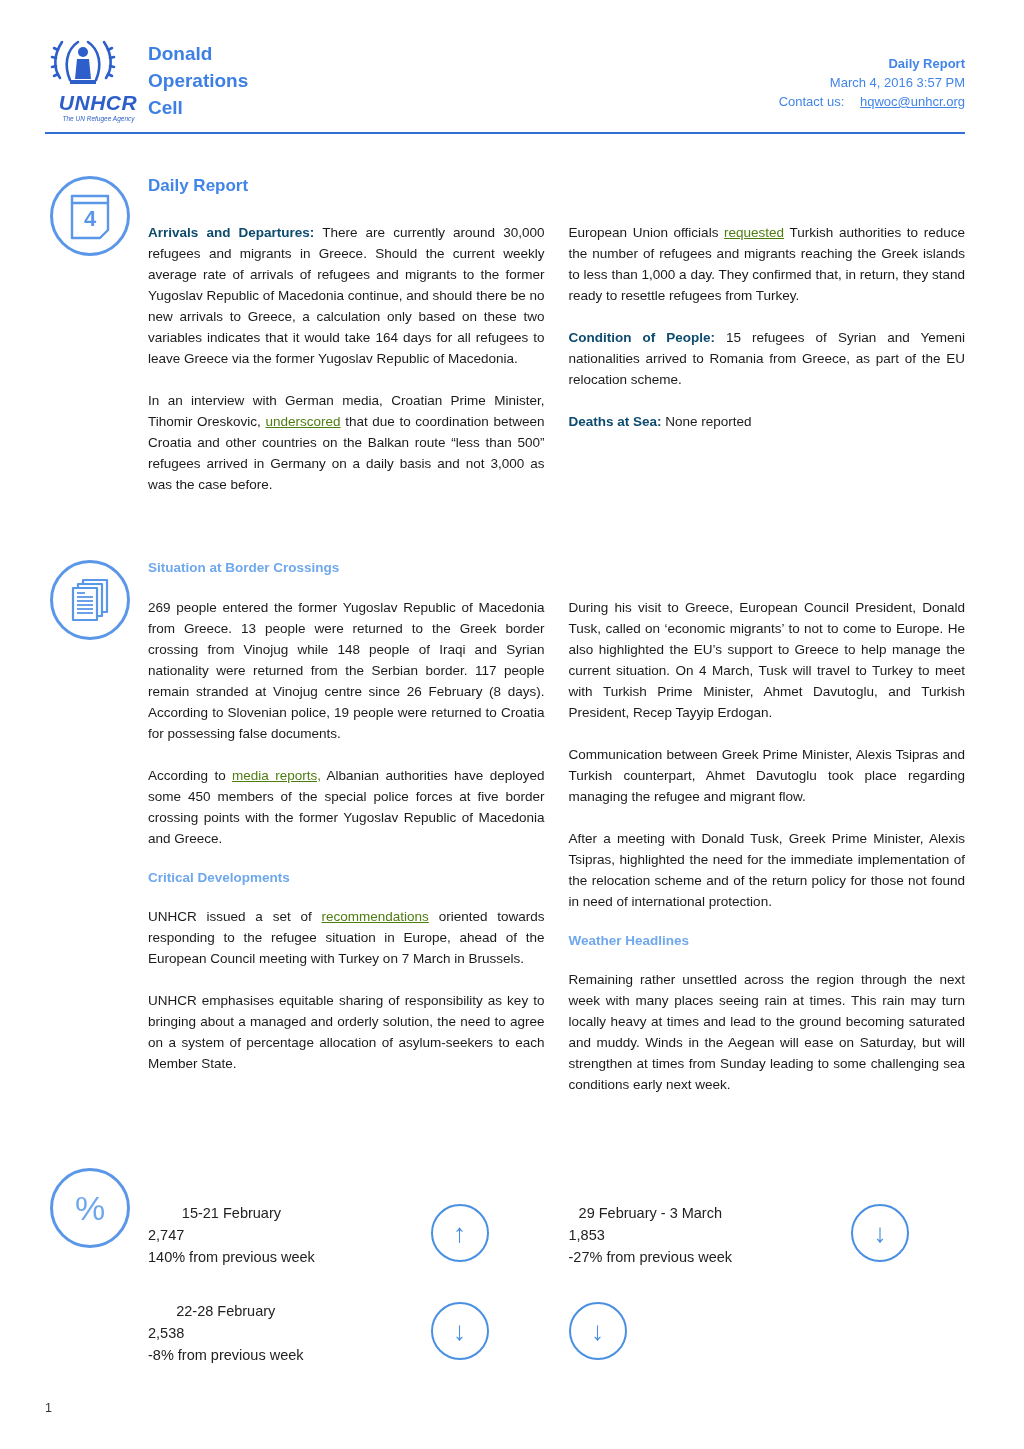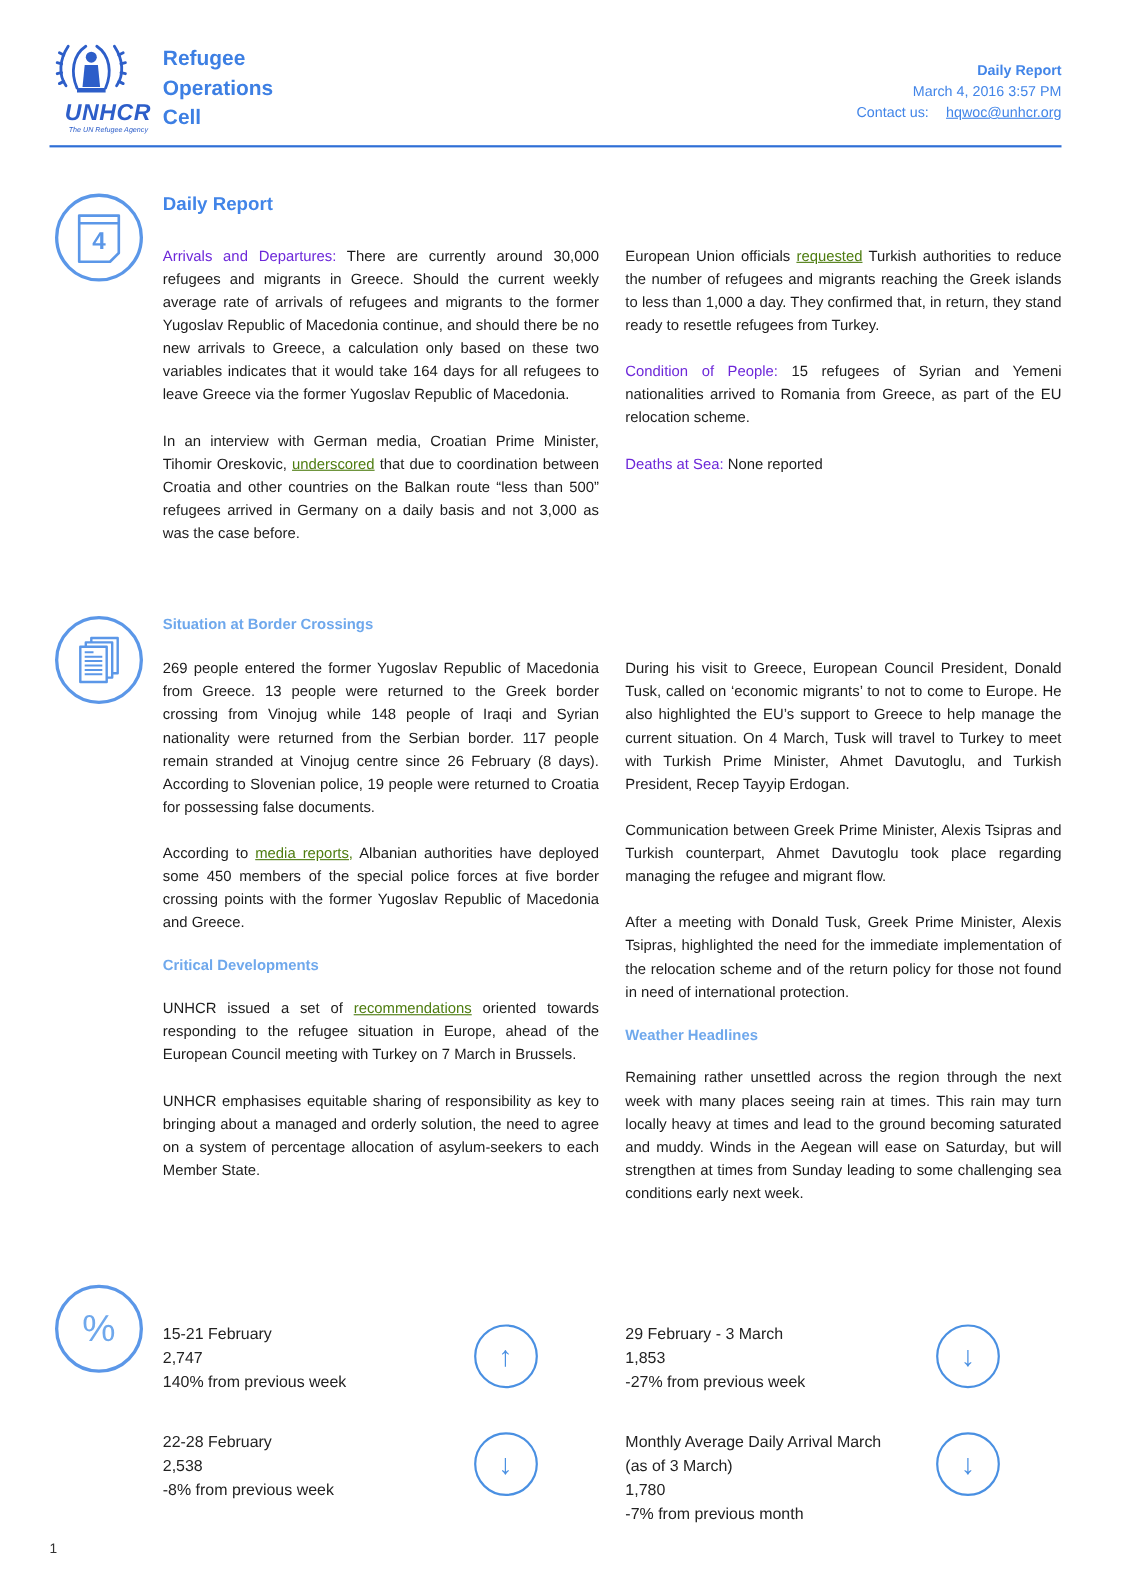--- a/index.html
+++ b/index.html
@@ -29,29 +29,29 @@
   .icon-col { width:103px; flex:0 0 103px; }
   .big-circle {
     width:80px; height:80px; border:3px solid #5b97e8; border-radius:50%;
     display:flex; align-items:center; justify-content:center; margin-left:5px;
   }
   .section-body { flex:1; }
   .main-heading { color:#4285e8; font-size:17px; font-weight:bold; }
   .sub-heading { color:#6fa8ec; font-size:13.5px; font-weight:bold; }
   .two-col { display:grid; grid-template-columns:1fr 1fr; column-gap:24px; }
   .col p { font-size:13.5px; line-height:21px; text-align:justify; margin-bottom:21px; color:#1b1b1b; }
-  .inline-label { color:#6d28d9; font-weight:normal; }
+  .inline-label { color:#0c4a6e; font-weight:bold; }
   .text-link { color:#4d7c0f; text-decoration:underline; cursor:pointer; }
   .pct-glyph { color:#6fa8ec; font-size:34px; font-weight:normal; }
 
   
   .stats-grid { display:grid; grid-template-columns:1fr 1fr; column-gap:24px; row-gap:32px; margin-top:34px; }
   .stat-row { display:flex; justify-content:space-between; align-items:flex-start; padding-right:56px; }
   .stat-text { font-size:14.5px; line-height:22px; color:#222222; }
-  .stat-period { max-width:250px; }
+  .stat-period { max-width:250px;text-align:center; }
   .stat-value { font-weight:normal; }
   .trend-circle {
     width:58px; height:58px; border:2.5px solid #4a90e2; border-radius:50%;
     display:flex; align-items:center; justify-content:center; flex:0 0 58px;
     color:#4a90e2; font-size:26px; line-height:1; margin-top:2px;
   }
 
   .page-number { position:absolute; left:45px; bottom:34px; font-size:12.5px; color:#333333; }
 
   .mt-s1 { margin-top:42px; }
@@ -81,21 +81,21 @@
           <g fill="#2d5ec9">
             <circle cx="33" cy="16" r="5"></circle>
             <path d="M27,23 h12 l2,20 h-16 z"></path>
             <path d="M20,44 h26 v4 h-26 z"></path>
           </g>
         </svg>
         <div class="logo-word">UNHCR</div>
         <div class="logo-tagline">The UN Refugee Agency</div>
       </div>
       <div class="header-title">
-        <div>Refugee</div>
+        <div>Donald</div>
         <div>Operations</div>
         <div>Cell</div>
       </div>
       <div class="header-meta">
         <div class="meta-report">Daily Report</div>
         <div class="meta-date">March 4, 2016 3:57 PM</div>
         <div class="meta-contact"><span>Contact us: </span><a>hqwoc@unhcr.org</a></div>
       </div>
     </div>
     <div class="header-rule"></div>
@@ -205,25 +205,20 @@
               <div class="stat-period">22-28 February</div>
               <div class="stat-value">2,538</div>
               <div class="stat-change">-8% from previous week</div>
             </div>
             <div class="trend-circle">
                 <span>↓</span>
               </div>
           </div>
 
           <div class="stat-row">
-            <div class="stat-text">
-              <div class="stat-period">Monthly Average Daily Arrival March (as of 3 March)</div>
-              <div class="stat-value">1,780</div>
-              <div class="stat-change">-7% from previous month</div>
-            </div>
             <div class="trend-circle">
                 <span>↓</span>
               </div>
           </div>
 
         </div>
       </div>
     </div>
 
   </div>

